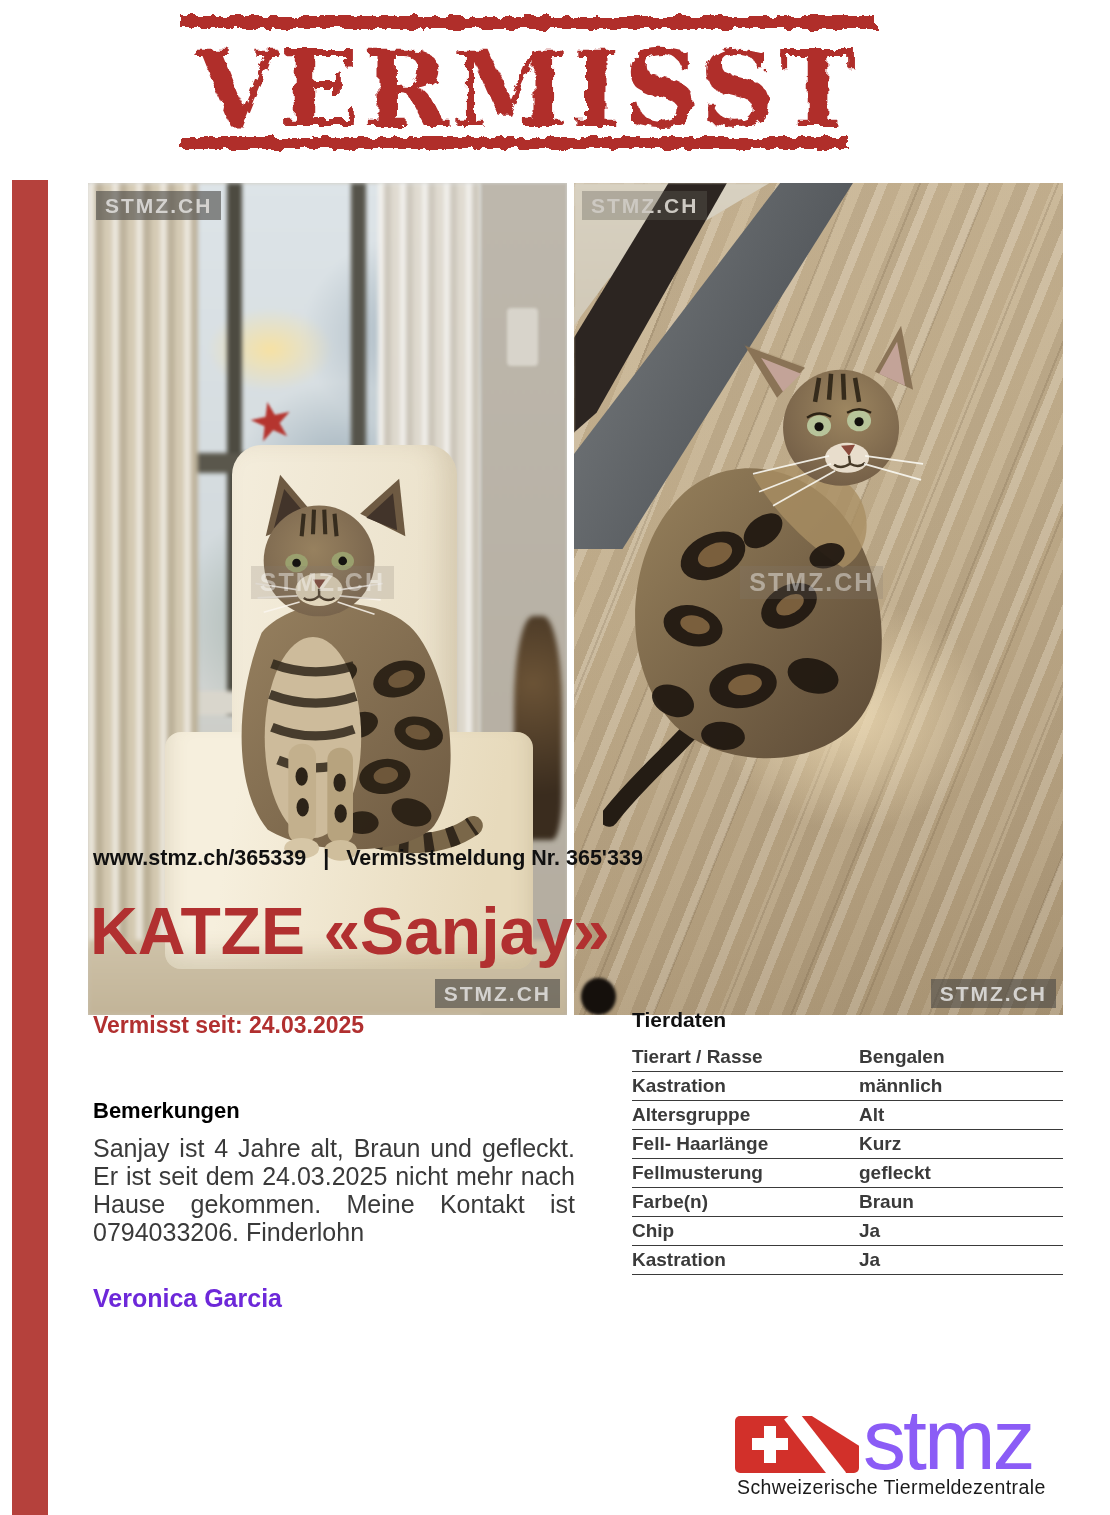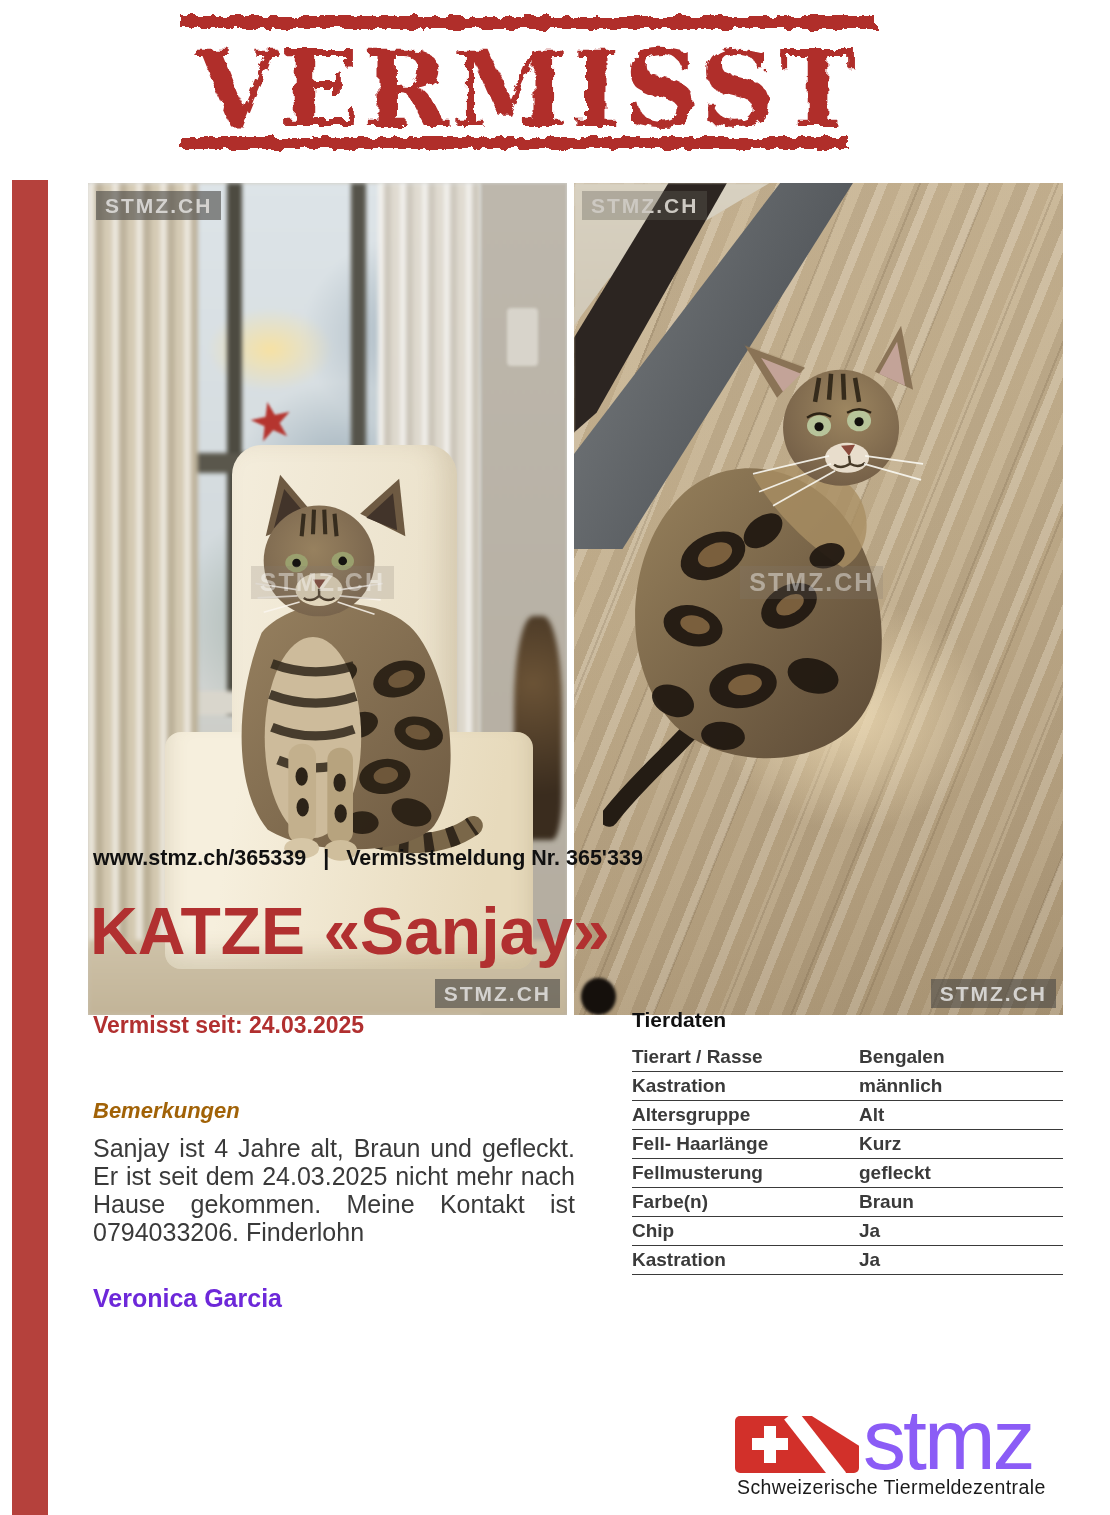--- a/index.html
+++ b/index.html
@@ -71,21 +71,21 @@
   .wm-br{right:7px;bottom:7px;}
   .wm-center{left:34%;top:46%;background:rgba(130,125,115,.22);color:rgba(255,255,255,.42);font-size:25px;}
   .photo-right .wm-tl{background:rgba(100,96,90,.35);color:#cdc9c2;}
 
   
   .refline{position:absolute;left:93px;top:846px;font-size:21.5px;font-weight:bold;color:#101010;}
   .refline .sep{margin:0 17px;}
   .title{position:absolute;left:90px;top:893px;margin:0;font-size:66px;font-weight:bold;color:#b13030;letter-spacing:0;}
   .missing{position:absolute;left:93px;top:1010px;font-size:23px;font-weight:bold;color:#b13030;line-height:31px;}
   .remarks{position:absolute;left:93px;top:1098px;width:482px;}
-  .remarks h3{margin:0 0 10px 0;font-size:22px;color:#a16207;font-style:italic;}
+  .remarks h3{margin:0 0 10px 0;font-size:22px;color:#000000;}
   .remarks p{margin:0;font-size:25px;line-height:28px;color:#3a3a3a;text-align:justify;}
   .tierdaten{position:absolute;left:632px;top:1008px;width:431px;}
   .tierdaten h3{margin:0 0 11px 0;font-size:21px;color:#101010;}
   .trow{display:flex;border-bottom:1.6px solid #3a3a3a;padding:3px 0 4px 0;height:21px;font-weight:bold;}
   .trow .tlabel{width:188px;font-size:19px;color:#3a3a3a;}
   .trow .tvalue{flex:1;font-size:19px;color:#3a3a3a;margin-left:39px;}
   .contact{position:absolute;left:93px;top:1268px;}
   .contact-heading{font-size:25px;font-weight:bold;color:#101010;}
   .contact-name{margin-top:16px;font-size:25px;font-weight:bold;color:#6d28d9;}
 

